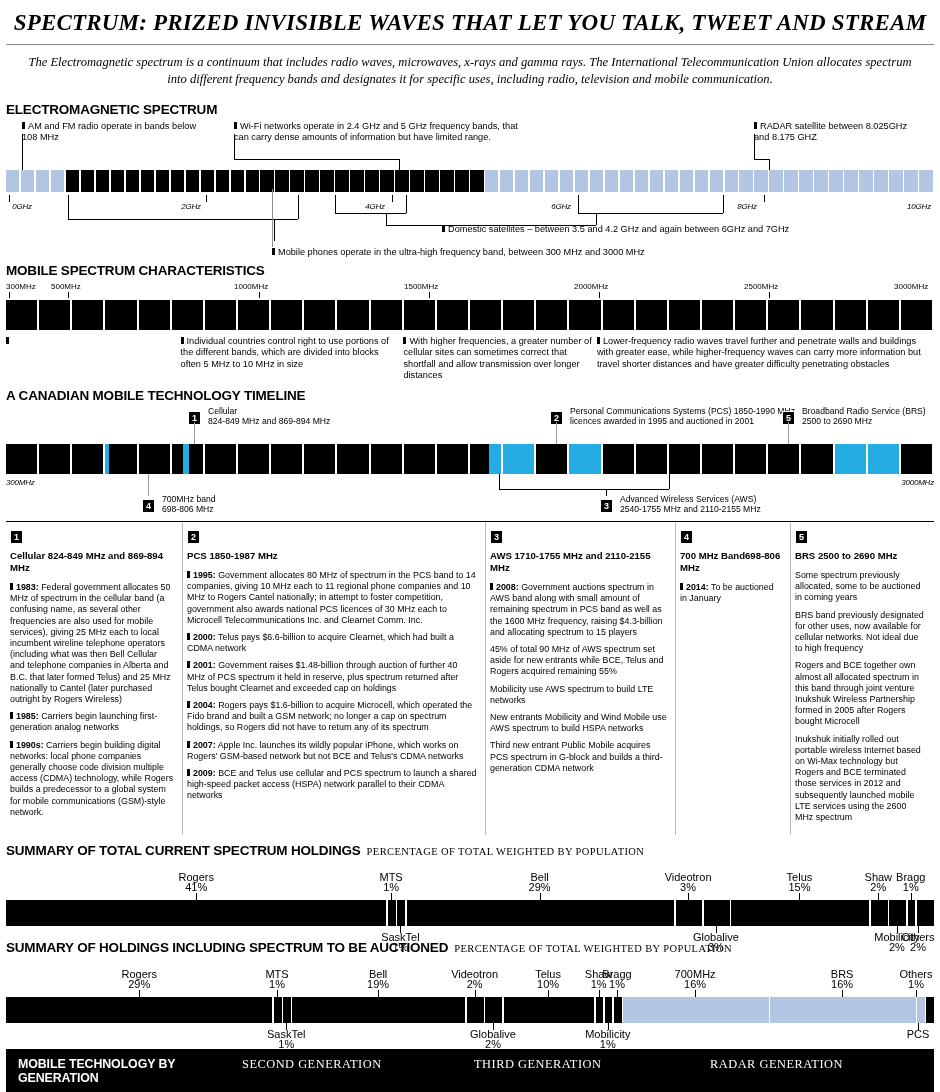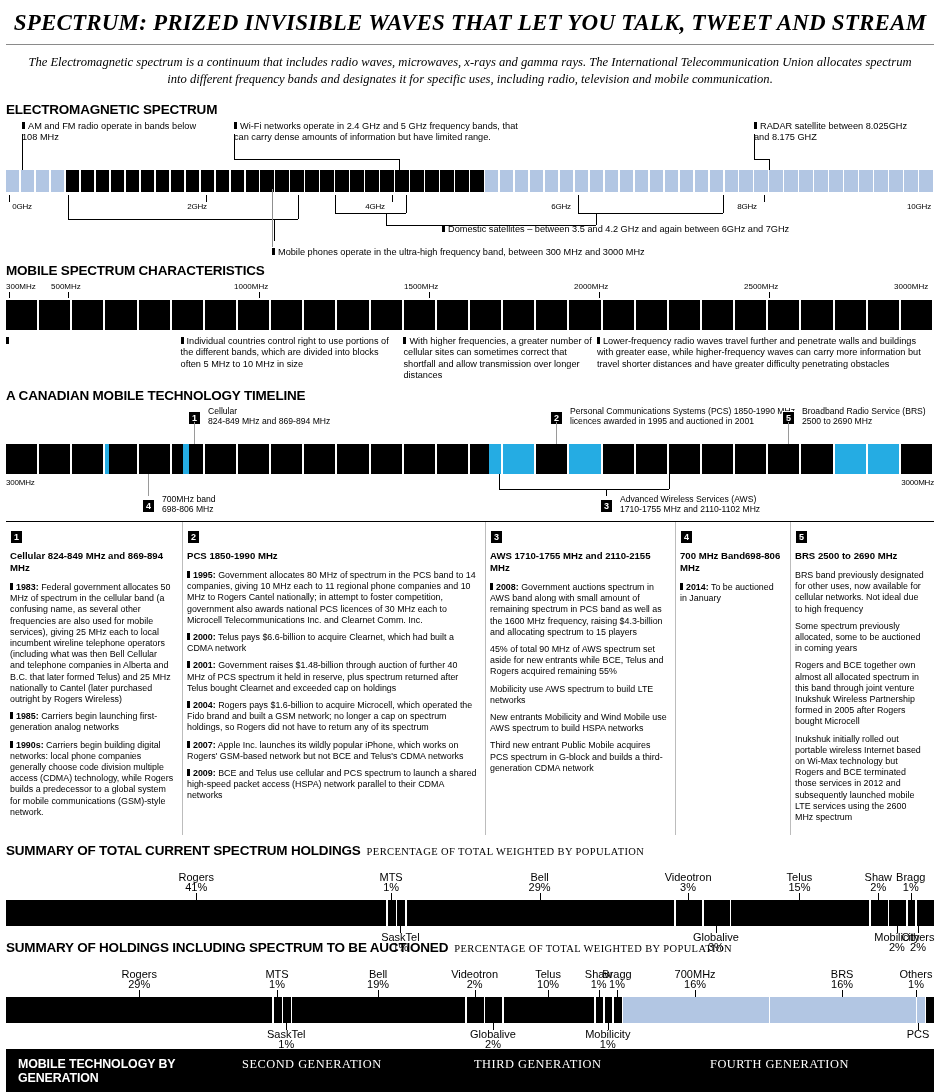--- a/index.html
+++ b/index.html
@@ -30,21 +30,21 @@
     margin:10px 0 4px 6px;text-transform:uppercase;
   }
   .sec-title .sub{
     font-family:"Liberation Serif", serif;font-weight:normal;
     font-size:10.5px;letter-spacing:.4px;margin-left:6px;
   }
 
   
   .note{font-size:9.2px;line-height:11.4px;}
   .note b.sq{display:inline-block;width:3px;height:7px;background:#000;margin-right:3px;vertical-align:0px;}
-  .axis-lbl{font-size:8px;letter-spacing:-.2px;}
+  .axis-lbl{font-size:8px;letter-spacing:-.2px;font-style:italic;}
 
   
   .em-wrap{position:relative;height:108px;margin:0 6px;}
   .em-bar{position:absolute;left:0;top:49px;width:928px;height:22px;display:flex;}
   .em-seg{flex:1 1 auto;margin-right:1.5px;}
   .em-blue{background:#b2c6e3;}
   .em-black{background:#000000;}
   .em-note{position:absolute;}
   .em-axis{position:absolute;top:74px;left:0;width:928px;height:30px;}
   .tick{position:absolute;width:1px;height:7px;background:#000;top:0;}
@@ -200,21 +200,21 @@
         <div class="em-seg em-blue"></div>
         <div class="em-seg em-blue"></div>
         <div class="em-seg em-blue"></div>
         <div class="em-seg em-blue"></div>
       </div>
 
     <div class="em-axis">
       <div class="tick" style="left:3px;"></div>
       <div class="ticklbl axis-lbl" style="left:16px;">0GHz</div>
       <div class="tick" style="left:200px;"></div>
-      <div class="ticklbl axis-lbl" style="left:191px;">2GHz</div>
+      <div class="ticklbl axis-lbl" style="left:185px;">2GHz</div>
       <div class="tick" style="left:386px;"></div>
       <div class="ticklbl axis-lbl" style="left:369px;">4GHz</div>
       <div class="tick" style="left:572px;"></div>
       <div class="ticklbl axis-lbl" style="left:555px;">6GHz</div>
       <div class="tick" style="left:758px;"></div>
       <div class="ticklbl axis-lbl" style="left:741px;">8GHz</div>
       <div class="ticklbl axis-lbl" style="left:913px;">10GHz</div>
 
       <div class="lead lead-v" style="left:62px;top:0;height:24px;"></div>
       <div class="lead lead-h" style="left:62px;top:24px;width:230px;"></div>
@@ -384,36 +384,36 @@
     </div>
 
     <div class="lead lead-v" style="left:493px;top:67px;height:15px;"></div>
     <div class="lead lead-h" style="left:493px;top:82px;width:170px;"></div>
     <div class="lead lead-v" style="left:663px;top:67px;height:15px;"></div>
     <div class="lead lead-v" style="left:600px;top:82px;height:7px;"></div>
     <div style="position:absolute;left:594px;top:88px;">
       <span class="marker">3</span>
       <span class="tl-cal" style="left:20px;top:-1px;width:230px;">
         <span>Advanced Wireless Services (AWS)</span><br>
-        <span>1710-1755 MHz and 2110-1102 MHz</span>
+        <span>2540-1755 MHz and 2110-2155 MHz</span>
       </span>
     </div>
   </div>
 
   <div class="cols" id="cols">
       <div class="col" style="width: 177px;">
         <div class="cnum"><span class="marker">1</span></div>
         <div class="chead">Cellular 824-849 MHz and 869-894 MHz</div>
         <p><span class="sqb"></span><b>1983:</b> Federal government allocates 50 MHz of spectrum in the cellular band (a confusing name, as several other frequencies are also used for mobile services), giving 25 MHz each to local incumbent wireline telephone operators (including what was then Bell Cellular and telephone companies in Alberta and B.C. that later formed Telus) and 25 MHz nationally to Cantel (later purchased outright by Rogers Wireless)</p>
         <p><span class="sqb"></span><b>1985:</b> Carriers begin launching first-generation analog networks</p>
         <p><span class="sqb"></span><b>1990s:</b> Carriers begin building digital networks: local phone companies generally choose code division multiple access (CDMA) technology, while Rogers builds a predecessor to a global system for mobile communications (GSM)-style network.</p>
       </div>
       <div class="col" style="width: 303px;">
         <div class="cnum"><span class="marker">2</span></div>
-        <div class="chead">PCS 1850-1990 MHz</div>
+        <div class="chead">PCS 1850-1987 MHz</div>
         <p><span class="sqb"></span><b>1995:</b> Government allocates 80 MHz of spectrum in the PCS band to 14 companies, giving 10 MHz each to 11 regional phone companies and 10 MHz to Rogers Cantel nationally; in attempt to foster competition, government also awards national PCS licences of 30 MHz each to Microcell Telecommunications Inc. and Clearnet Comm. Inc.</p>
         <p><span class="sqb"></span><b>2000:</b> Telus pays $6.6-billion to acquire Clearnet, which had built a CDMA network</p>
         <p><span class="sqb"></span><b>2001:</b> Government raises $1.48-billion through auction of further 40 MHz of PCS spectrum it held in reserve, plus spectrum returned after Telus bought Clearnet and exceeded cap on holdings</p>
         <p><span class="sqb"></span><b>2004:</b> Rogers pays $1.6-billion to acquire Microcell, which operated the Fido brand and built a GSM network; no longer a cap on spectrum holdings, so Rogers did not have to return any of its spectrum</p>
         <p><span class="sqb"></span><b>2007:</b> Apple Inc. launches its wildly popular iPhone, which works on Rogers' GSM-based network but not BCE and Telus's CDMA networks</p>
         <p><span class="sqb"></span><b>2009:</b> BCE and Telus use cellular and PCS spectrum to launch a shared high-speed packet access (HSPA) network parallel to their CDMA networks</p>
       </div>
       <div class="col" style="width: 190px;">
         <div class="cnum"><span class="marker">3</span></div>
         <div class="chead">AWS 1710-1755 MHz and 2110-2155 MHz</div>
@@ -424,22 +424,22 @@
         <p>Third new entrant Public Mobile acquires PCS spectrum in G-block and builds a third-generation CDMA network</p>
       </div>
       <div class="col" style="width: 115px;">
         <div class="cnum"><span class="marker">4</span></div>
         <div class="chead">700 MHz Band698-806 MHz</div>
         <p><span class="sqb"></span><b>2014:</b> To be auctioned in January</p>
       </div>
       <div class="col" style="width: 143px;">
         <div class="cnum"><span class="marker">5</span></div>
         <div class="chead">BRS 2500 to 2690 MHz</div>
+        <p>Some spectrum previously allocated, some to be auctioned in coming years</p>
         <p>BRS band previously designated for other uses, now available for cellular networks. Not ideal due to high frequency</p>
-        <p>Some spectrum previously allocated, some to be auctioned in coming years</p>
         <p>Rogers and BCE together own almost all allocated spectrum in this band through joint venture Inukshuk Wireless Partnership formed in 2005 after Rogers bought Microcell</p>
         <p>Inukshuk initially rolled out portable wireless Internet based on Wi-Max technology but Rogers and BCE terminated those services in 2012 and subsequently launched mobile LTE services using the 2600 MHz spectrum</p>
       </div>
     </div>
 
   <div class="sec-title" style="margin-top:8px;">
     <span>SUMMARY OF TOTAL CURRENT SPECTRUM HOLDINGS</span><span class="sub">PERCENTAGE OF TOTAL WEIGHTED BY POPULATION</span>
   </div>
   <div class="sum" id="sum1" style="height:80px;">
       <div class="sum-bar" style="top: 34px;">
@@ -559,18 +559,18 @@
     </div>
     <div class="g" style="width:232px;">
       <h3>SECOND GENERATION</h3>
 
     </div>
     <div class="g" style="width:236px;">
       <h3>THIRD GENERATION</h3>
 
     </div>
     <div class="g" style="width:236px;">
-      <h3>FOURTH GENERATION</h3>
+      <h3>RADAR GENERATION</h3>
 
     </div>
   </div>
 
 </div>
 
 </body></html>

